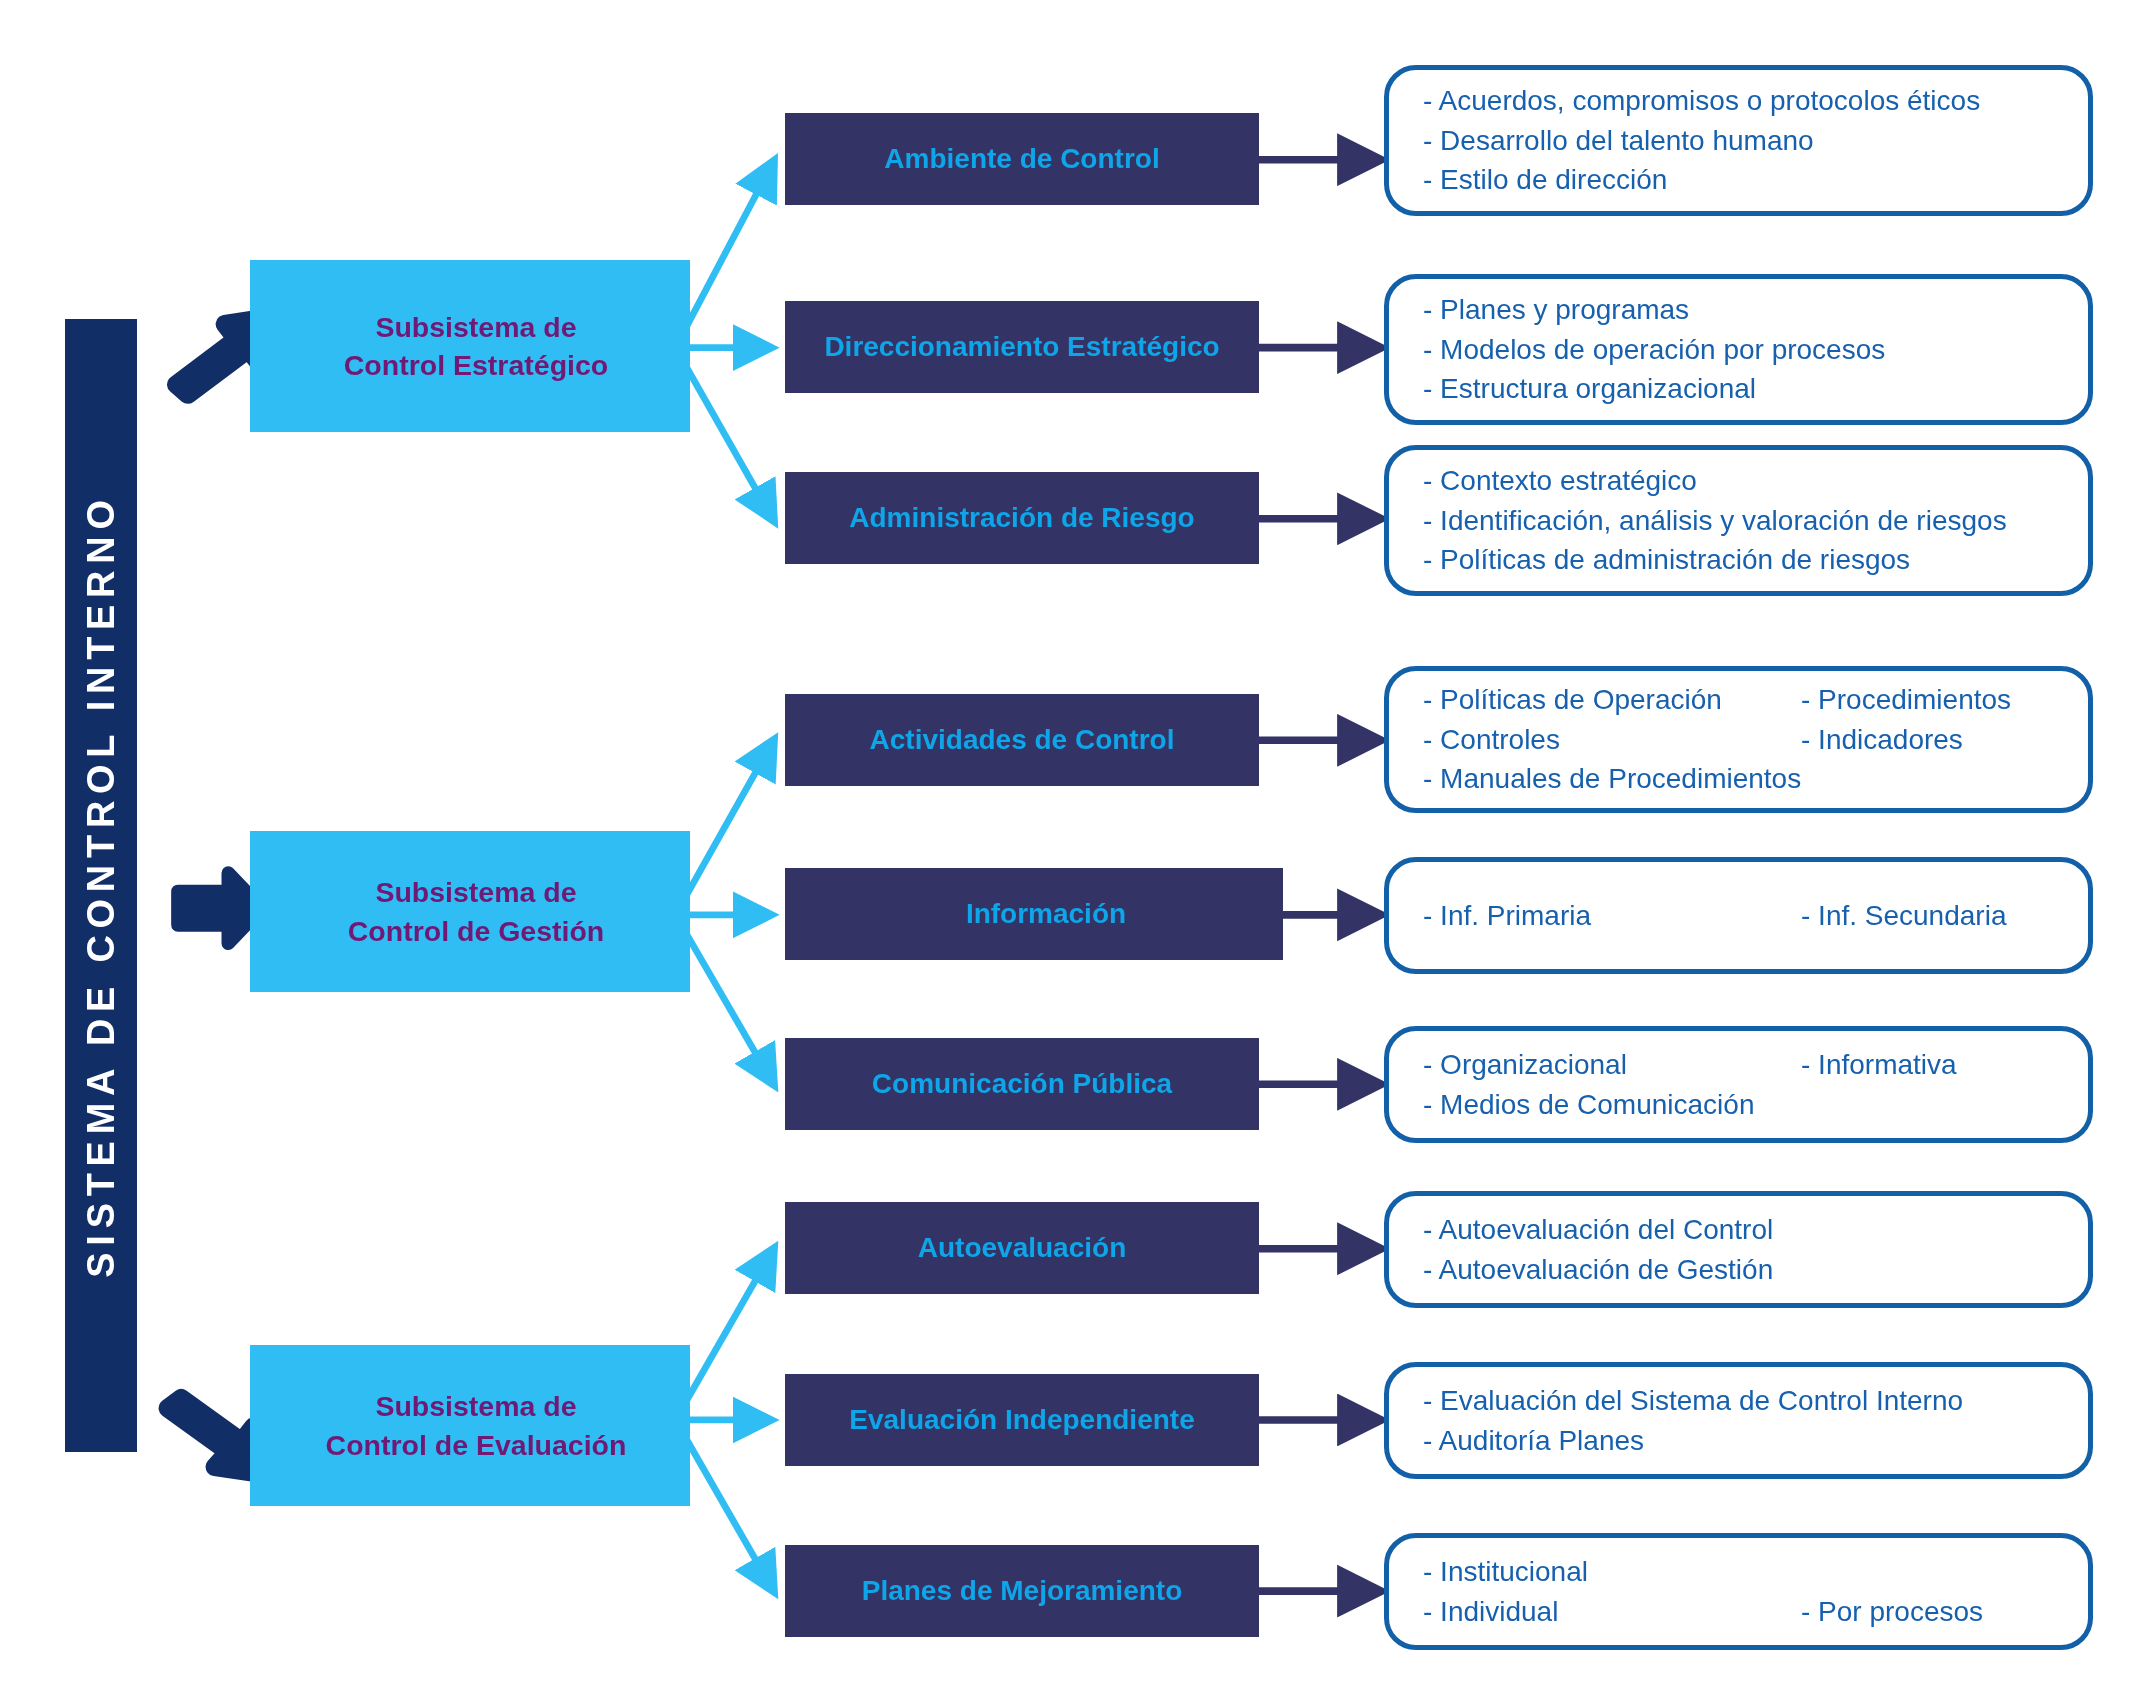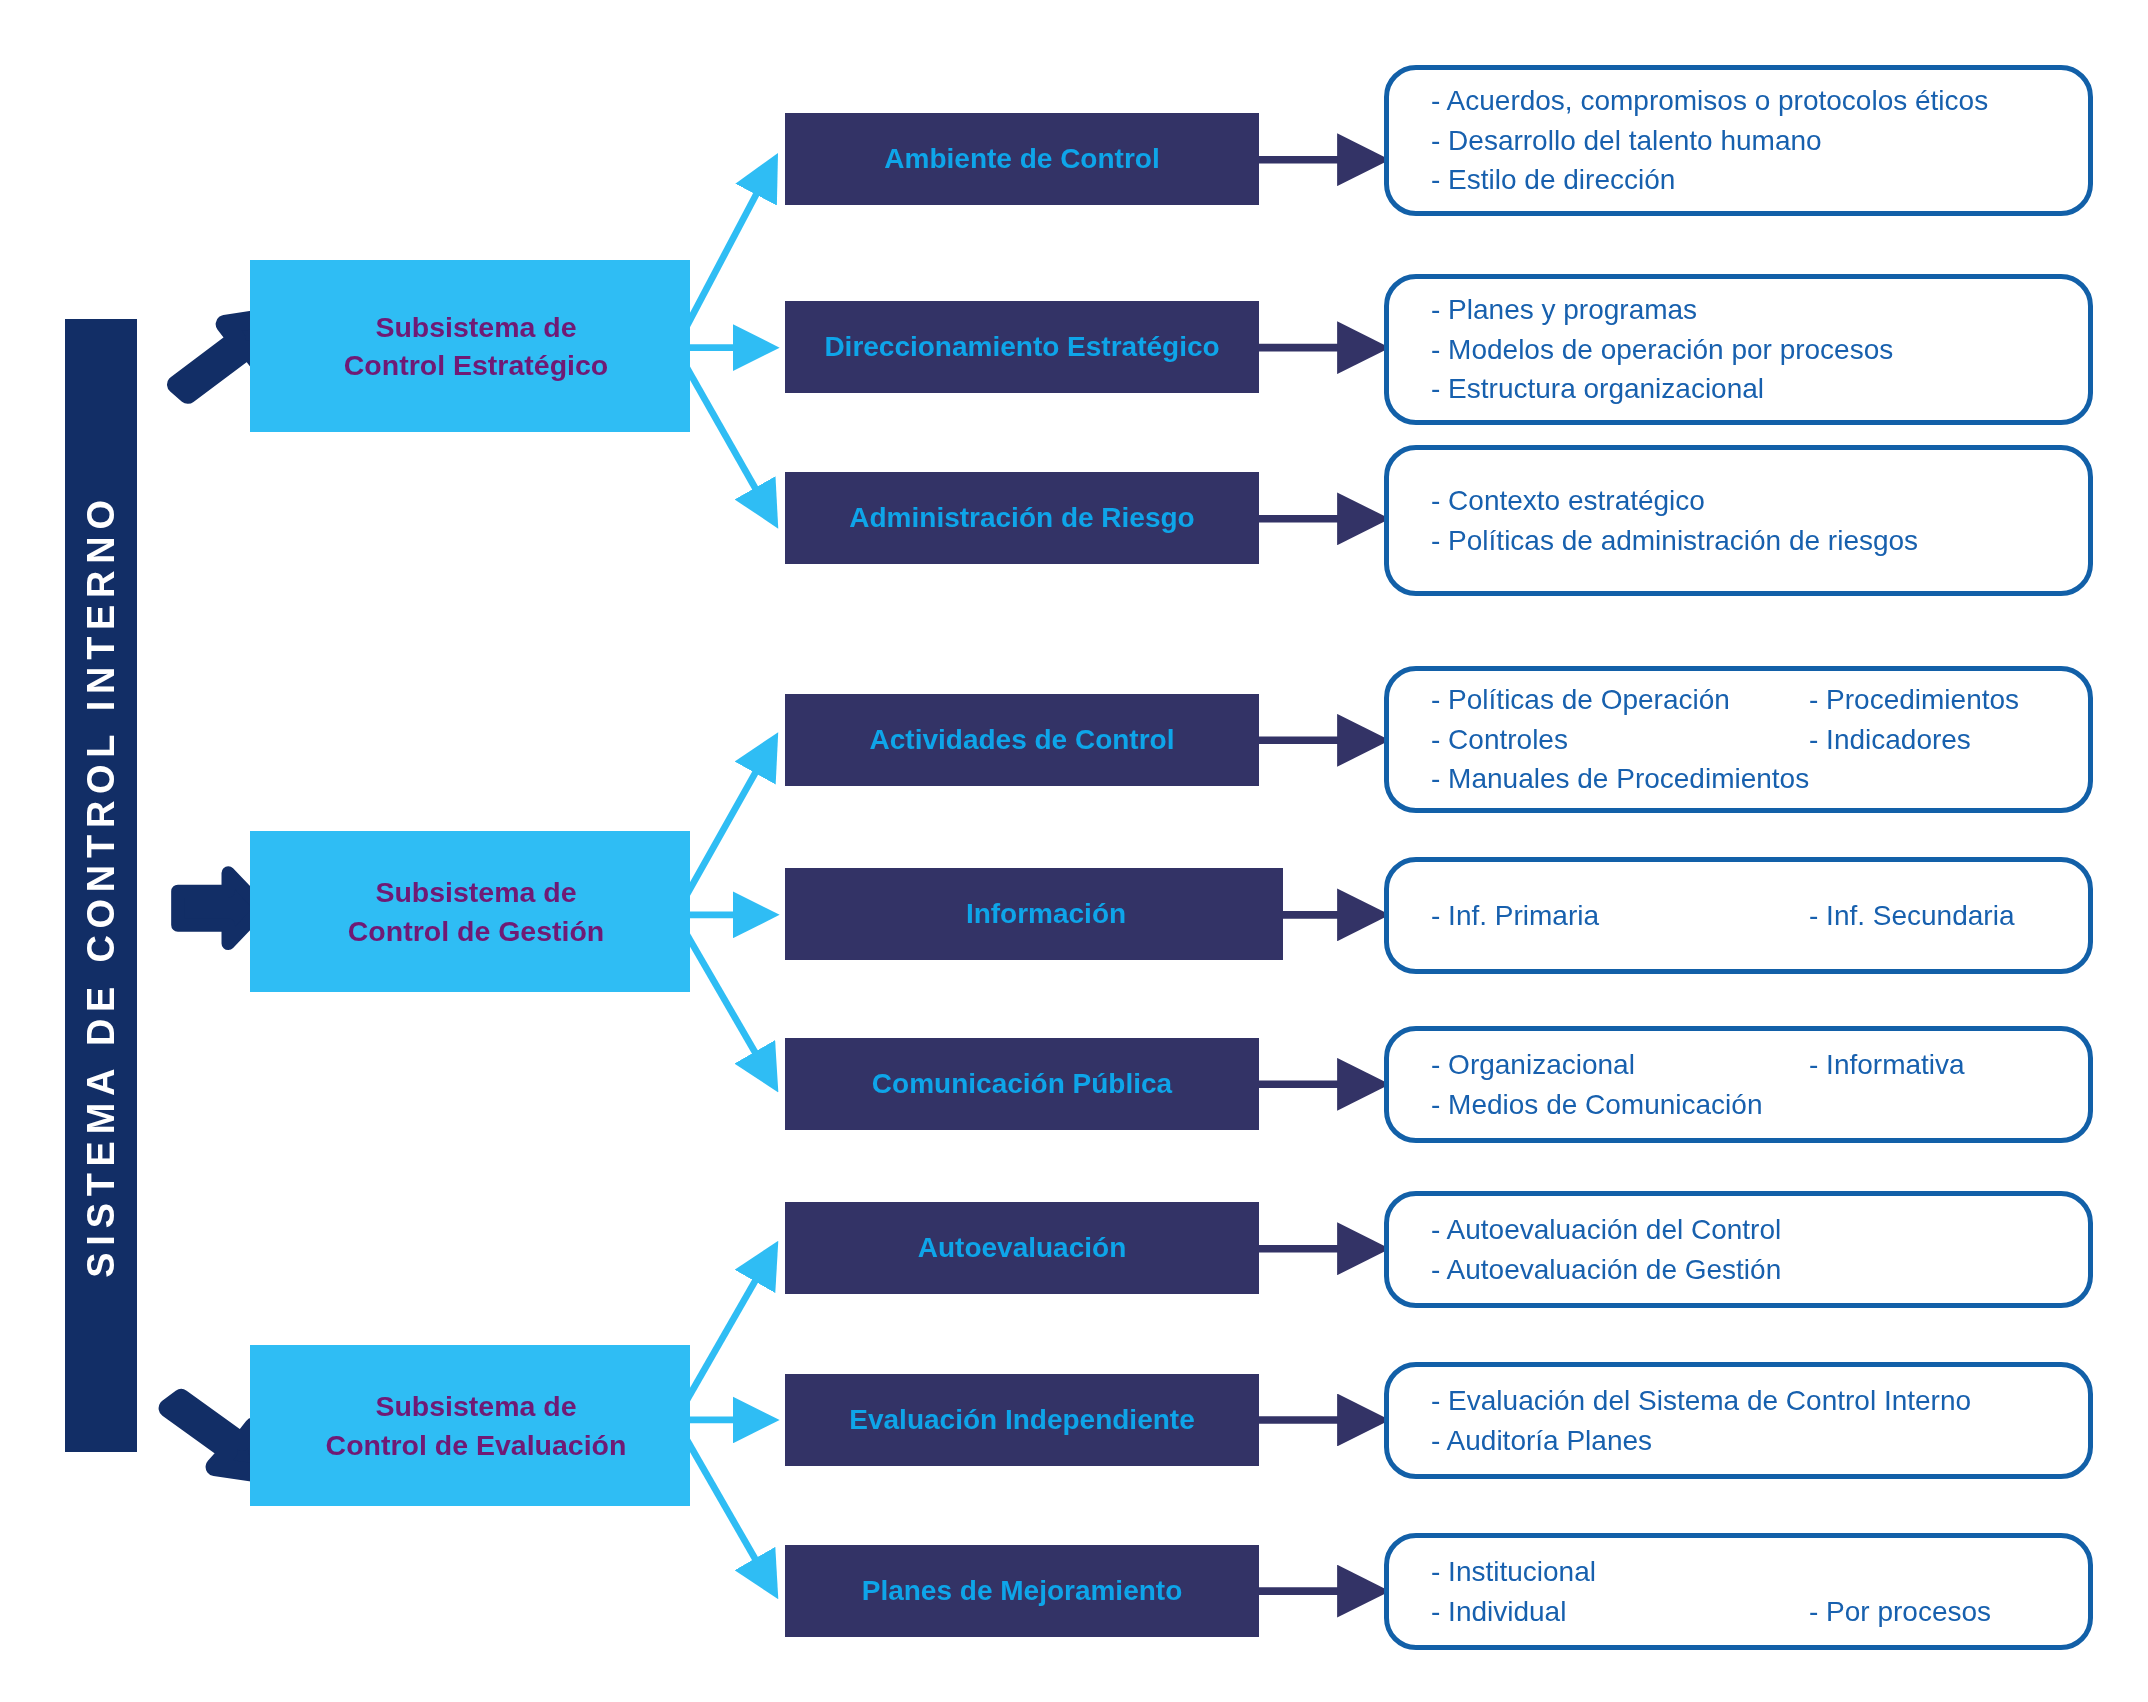--- a/index.html
+++ b/index.html
@@ -93,21 +93,20 @@
     font-size: 28px;
     line-height: 1.42;
     padding: 18.5px 8.4px 18.5px 34px;
     display: flex;
     flex-direction: column;
     justify-content: center;
   }
   .elem .row {
     display: flex;
     flex-direction: row;
-    margin-left: 8px;
   }
   .elem .c1 { width: 378px; flex: none; }
   .elem .c2 { flex: 1; }
   .elem .full { width: 100%; }
 </style>
 </head>
 <body>
 
 <div id="canvas">
 
@@ -237,20 +236,23 @@
     <div class="row">
       <span class="full">- Estructura organizacional</span>
     </div>
   </div>
 
   <div class="elem" style="top:445px; height:151px;">
     <div class="row">
       <span class="full">- Contexto estratégico</span>
     </div>
     <div class="row">
+      <span class="full">- Identificación, análisis y valoración de riesgos</span>
+    </div>
+    <div class="row">
       <span class="full">- Políticas de administración de riesgos</span>
     </div>
   </div>
 
   <div class="elem" style="top:666px; height:147px;">
     <div class="row">
       <span class="c1">- Políticas de Operación</span>
       <span class="c2">- Procedimientos</span>
     </div>
     <div class="row">

